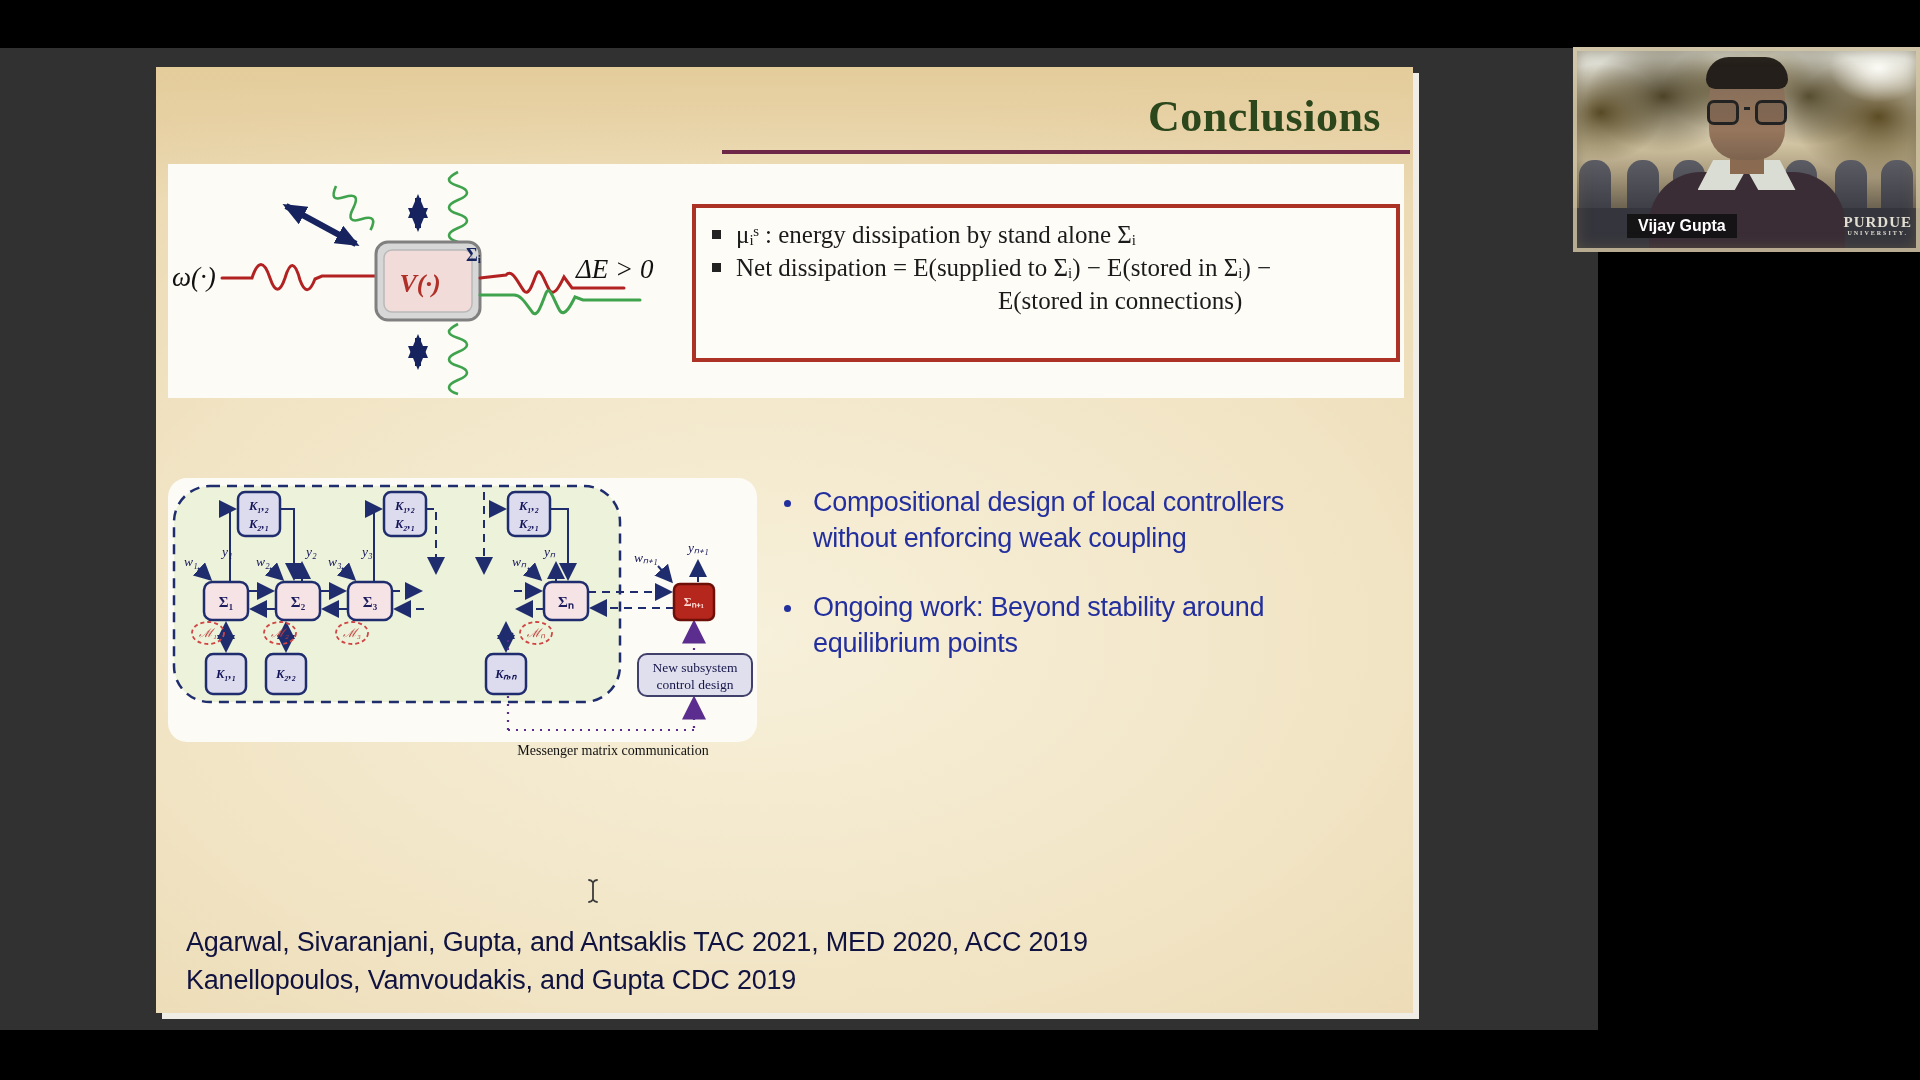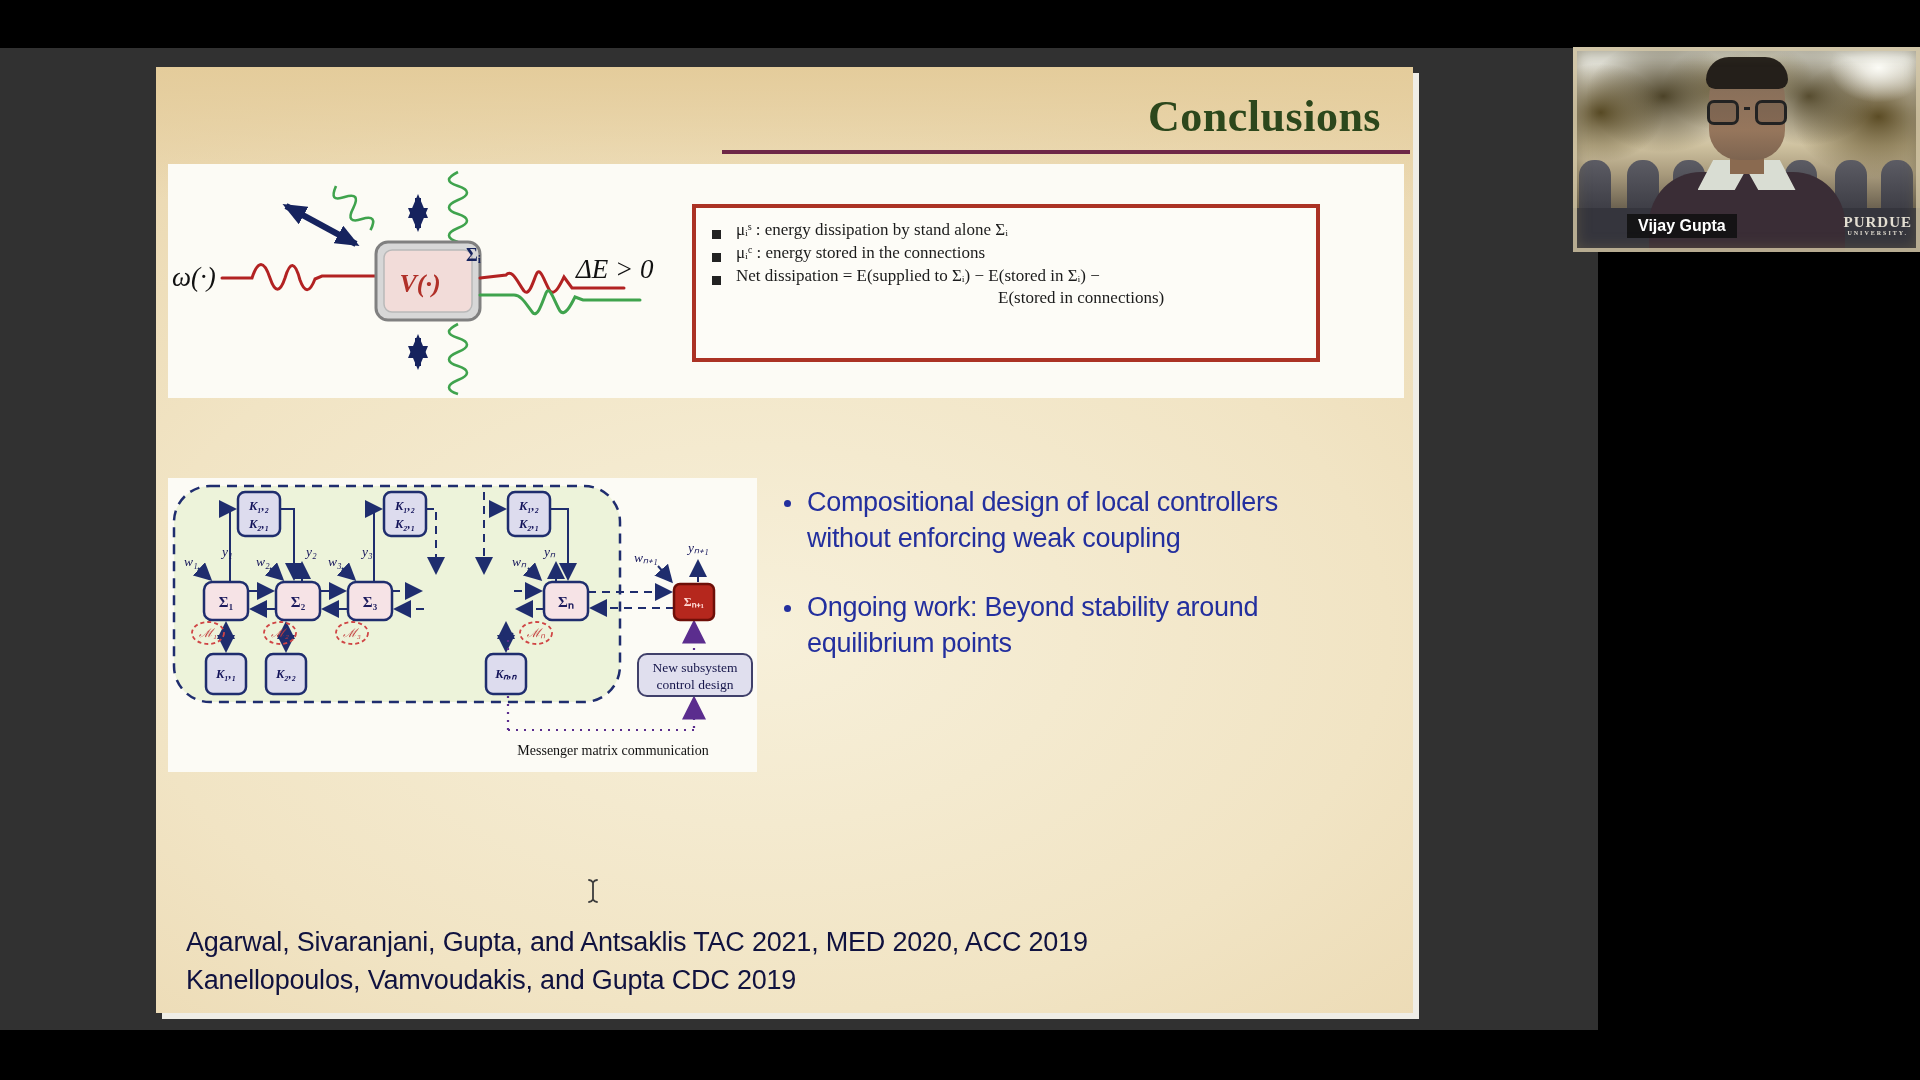--- a/index.html
+++ b/index.html
@@ -7,34 +7,34 @@
   .stage{position:absolute;inset:0;background:#000;}
   .screenshare{position:absolute;left:0;top:48px;width:1565px;height:982px;background:#313131;padding-left:33px;}
   .slide{position:absolute;left:156px;top:19px;width:1257px;height:946px;
     background:linear-gradient(180deg,#e4cc9b 0%, rgba(229,205,157,0) 14%),
       radial-gradient(100% 80% at 48% 60%, #f7f0da 0%, #f1e4c4 50%, #e7d1a5 100%);
     box-shadow:6px 6px 0 rgba(250,248,240,0.95);}
   .slide-title{position:absolute;top:24px;right:32px;font-family:"Liberation Serif",serif;
     font-weight:bold;font-size:44px;color:#2c471c;letter-spacing:0.5px;}
   .title-underline{position:absolute;top:83px;left:566px;width:688px;height:4px;background:#6e2747;}
   .band-top{position:absolute;left:12px;top:97px;width:1236px;height:234px;background:#fcfbf5;}
-  .band-low{position:absolute;left:12px;top:411px;width:589px;height:294px;background:#fcfbf5;}
+  .band-low{position:absolute;left:12px;top:411px;width:589px;height:264px;background:#fcfbf5;border-radius:19px;}
   .energy-svg{position:absolute;left:0;top:0;}
   .net-svg{position:absolute;left:0;top:0;}
-  .info-box{position:absolute;left:524px;top:40px;width:628px;height:158px;box-sizing:border-box;
+  .info-box{position:absolute;left:524px;top:40px;width:708px;height:158px;box-sizing:border-box;
     border:4px solid #ab3224;background:#fdfcf7;padding:10px 14px 8px 12px;
-    font-family:"Liberation Serif",serif;font-size:17px;color:#1b1b1b;}
+    font-family:"Liberation Serif",serif;font-size:25px;color:#1b1b1b;}
   .ib-row{display:flex;align-items:flex-start;margin:1px 0;line-height:1.28;}
   .ib-sq{width:9px;height:9px;background:#222;margin:11px 15px 0 4px;flex:none;}
   .ib-cont{margin-left:290px;line-height:1.28;}
   .bullets{position:absolute;left:628px;top:418px;width:560px;color:#232f9e;font-size:27px;
     letter-spacing:-0.3px;line-height:1.33;}
   .b-item{display:flex;align-items:flex-start;margin-bottom:33px;}
   .b-dot{width:7px;height:7px;border-radius:50%;background:#232f9e;margin:15px 16px 0 0;flex:none;}
-  .b-text{width:530px;}
+  .b-text{width:530px;margin-left:6px;}
   .citations{position:absolute;left:30px;top:856px;width:1140px;font-size:27px;color:#10123f;
     line-height:1.42;letter-spacing:-0.2px;}
   .cursor{position:absolute;left:430px;top:811px;}
   
   .webcam{position:absolute;left:1573px;top:47px;width:347px;height:205px;background:#1a1a18;overflow:hidden;}
   .wc-sky{position:absolute;inset:0;
     background:linear-gradient(180deg,#d9dad2 0%,#efe9da 28%,#cfc2a0 48%,#a89a7c 62%,#6e6452 78%,#56504a 100%);}
   .wc-glare{position:absolute;inset:0;background:radial-gradient(70px 50px at 88% 10%, rgba(255,255,250,0.95), rgba(255,255,250,0) 70%);}
   .wc-trees{position:absolute;inset:0;background:
     radial-gradient(90px 70px at 8% 32%, rgba(80,66,28,0.95), rgba(80,66,28,0) 70%),
@@ -122,24 +122,20 @@
           <text class="math" x="408" y="114">ΔE &gt; 0</text>
         </svg>
 
         <div class="info-box">
           <div class="ib-row">
             <span class="ib-sq"></span>
             <span>μᵢˢ : energy dissipation by stand alone Σᵢ</span>
           </div>
           <div class="ib-row">
             <span class="ib-sq"></span>
-            <span>μᵢᶜ : energy stored in the connections</span>
-          </div>
-          <div class="ib-row">
-            <span class="ib-sq"></span>
             <span>Net dissipation = E(supplied to Σᵢ) − E(stored in Σᵢ) −</span>
           </div>
           <div class="ib-cont">E(stored in connections)</div>
         </div>
       </div>
 
       <div class="band-low">
         <svg class="net-svg" width="589" height="294" viewBox="0 0 589 294">
           <defs>
             <marker id="mN" markerWidth="9" markerHeight="9" refX="7.5" refY="4.5" orient="auto-start-reverse">

